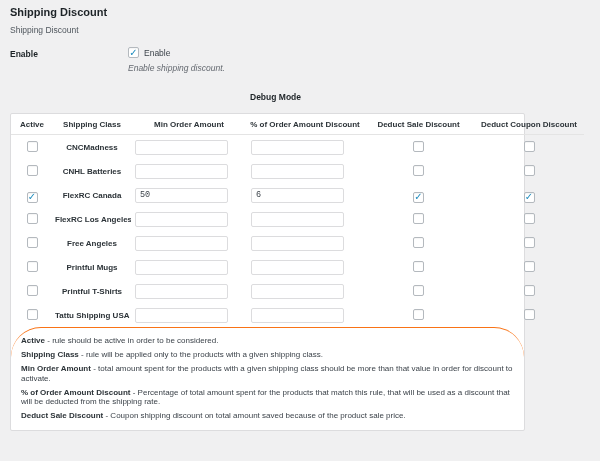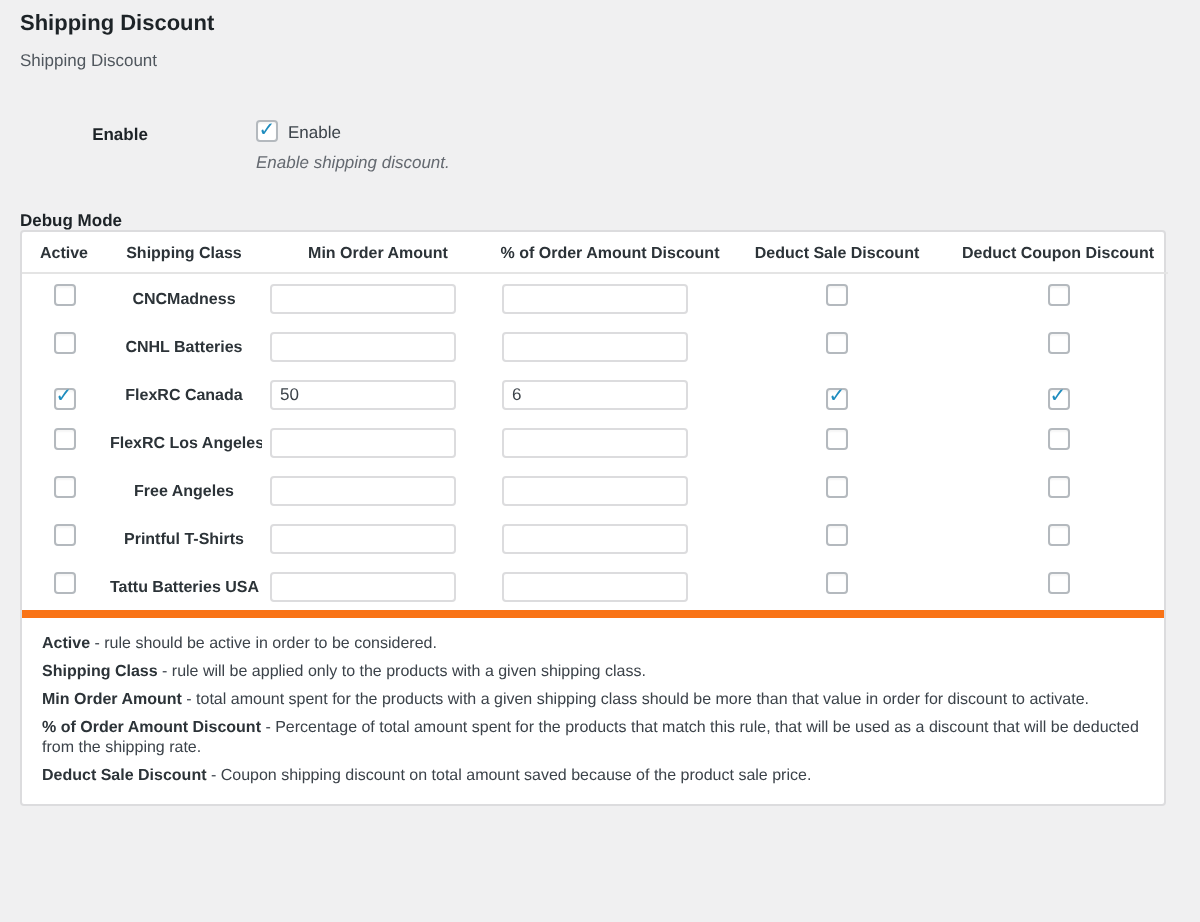--- a/index.html
+++ b/index.html
@@ -10,22 +10,22 @@
     font-family:"Liberation Sans","DejaVu Sans",sans-serif;
     color:#3c434a;
     overflow:hidden;
   }
   .wrap { padding:6px 10px 0 10px; }
 
   .page-title { font-size:11px; font-weight:bold; color:#1d2327; margin:0; line-height:13px; }
   .page-subtitle { font-size:8.5px; color:#50575e; margin:6px 0 0 0; line-height:10px; }
 
   .form-row { display:flex; align-items:flex-start; }
-  .form-row.enable-row { margin-top:25px;text-align:center; }
-  .form-row.debug-row { margin-top:17px; }
+  .form-row.enable-row { margin-top:12px; }
+  .form-row.debug-row { margin-top:17px;justify-content:center; }
   .form-label { width:100px; flex:none; font-size:8.5px; font-weight:bold; color:#1d2327; padding-top:2px; }
   .form-control { display:flex; flex-direction:column; }
   .cb-line { display:flex; align-items:center; }
   .enable-indent { padding-left:18px; }
   .cb-label { font-size:8.5px; color:#3c434a; margin-left:5px; }
   .setting-desc { font-style:italic; font-size:8.5px; color:#646970; margin:5px 0 0 0; padding-left:18px; line-height:10px; }
 
   .help-icon {
     display:inline-block; width:9px; height:9px; border-radius:50%;
     background:#787c82; color:#fff; font-size:7px; line-height:9px;
@@ -34,44 +34,44 @@
 
   .checkbox {
     display:inline-flex; align-items:center; justify-content:center;
     width:11px; height:11px; flex:none;
     background:#fff; border:1px solid #b4b9be; border-radius:2px;
     font-size:10px; line-height:10px; color:#1e8cbe; font-weight:bold;
     box-shadow:inset 0 1px 1px rgba(0,0,0,.04);
   }
 
   .panel {
-    width:573px; background:#fff;
+    margin-top:11px; width:515px; background:#fff;
     border:1px solid #dcdcde; border-radius:2px;
   }
   table.rules { width:100%; border-collapse:collapse; table-layout:fixed; }
   col.c-active { width:42px; }
   col.c-class  { width:78px; }
   col.c-min    { width:116px; }
   col.c-pct    { width:116px; }
   col.c-sale   { width:111px; }
   col.c-coupon { width:110px; }
   table.rules th {
     font-size:8px; font-weight:bold; color:#2c3338; text-align:center;
     padding:6px 2px 5px; border-bottom:1px solid #e4e4e4; white-space:nowrap; overflow:hidden;
   }
   table.rules td { padding:3px 2px; text-align:center; vertical-align:middle; height:21px; }
   td.cell-class { text-align:left; padding-left:9px; font-size:8px; font-weight:bold; color:#2c3338; white-space:nowrap; overflow:hidden; }
   td.cell-input { text-align:left; }
   .amount-input {
     width:93px; height:15px; margin-left:2px; display:block;
     border:1px solid #dcdcde; border-radius:2px; background:#fff;
-    font-family:Liberation Sans, sans-serif; font-size:8.5px; color:#3c434a; padding:0 4px;
-  }
-
-  .legend { border-top:4px solid #f97316; padding:8px 10px 5px; }
+    font-family:Liberation Mono, monospace; font-size:8.5px; color:#3c434a; padding:0 4px;
+  }
+
+  .legend { border-top:1px solid #f97316; padding:8px 10px 5px;border-radius:30px; }
   .legend p { margin:0 0 4.5px 0; font-size:8px; line-height:9.5px; color:#3c434a; }
   .legend strong { color:#2c3338; }
 </style>
 </head>
 <body>
 
 <div class="wrap">
 
   <h1 class="page-title">Shipping Discount</h1>
   <p class="page-subtitle">Shipping Discount</p>
@@ -171,37 +171,49 @@
     <td class="cell-input">
               <input class="amount-input" style="">
             </td>
     <td class="cell-input">
               <input class="amount-input" style="">
             </td>
     <td><span class="checkbox"></span></td>
     <td><span class="checkbox"></span></td>
   </tr>
 
+  <tr>
+    <td><span class="checkbox"></span></td>
+    <td class="cell-class">Printful Mugs</td>
+    <td class="cell-input">
+              <input class="amount-input" style="">
+            </td>
+    <td class="cell-input">
+              <input class="amount-input" style="">
+            </td>
+    <td><span class="checkbox"></span></td>
+    <td><span class="checkbox"></span></td>
+  </tr>
 
   <tr>
     <td><span class="checkbox"></span></td>
     <td class="cell-class">Printful T-Shirts</td>
     <td class="cell-input">
               <input class="amount-input" style="">
             </td>
     <td class="cell-input">
               <input class="amount-input" style="">
             </td>
     <td><span class="checkbox"></span></td>
     <td><span class="checkbox"></span></td>
   </tr>
 
   <tr>
     <td><span class="checkbox"></span></td>
-    <td class="cell-class">Tattu Batteries USA</td>
+    <td class="cell-class">Tattu Shipping USA</td>
     <td class="cell-input">
               <input class="amount-input" style="">
             </td>
     <td class="cell-input">
               <input class="amount-input" style="">
             </td>
     <td><span class="checkbox"></span></td>
     <td><span class="checkbox"></span></td>
   </tr>
 </tbody>

